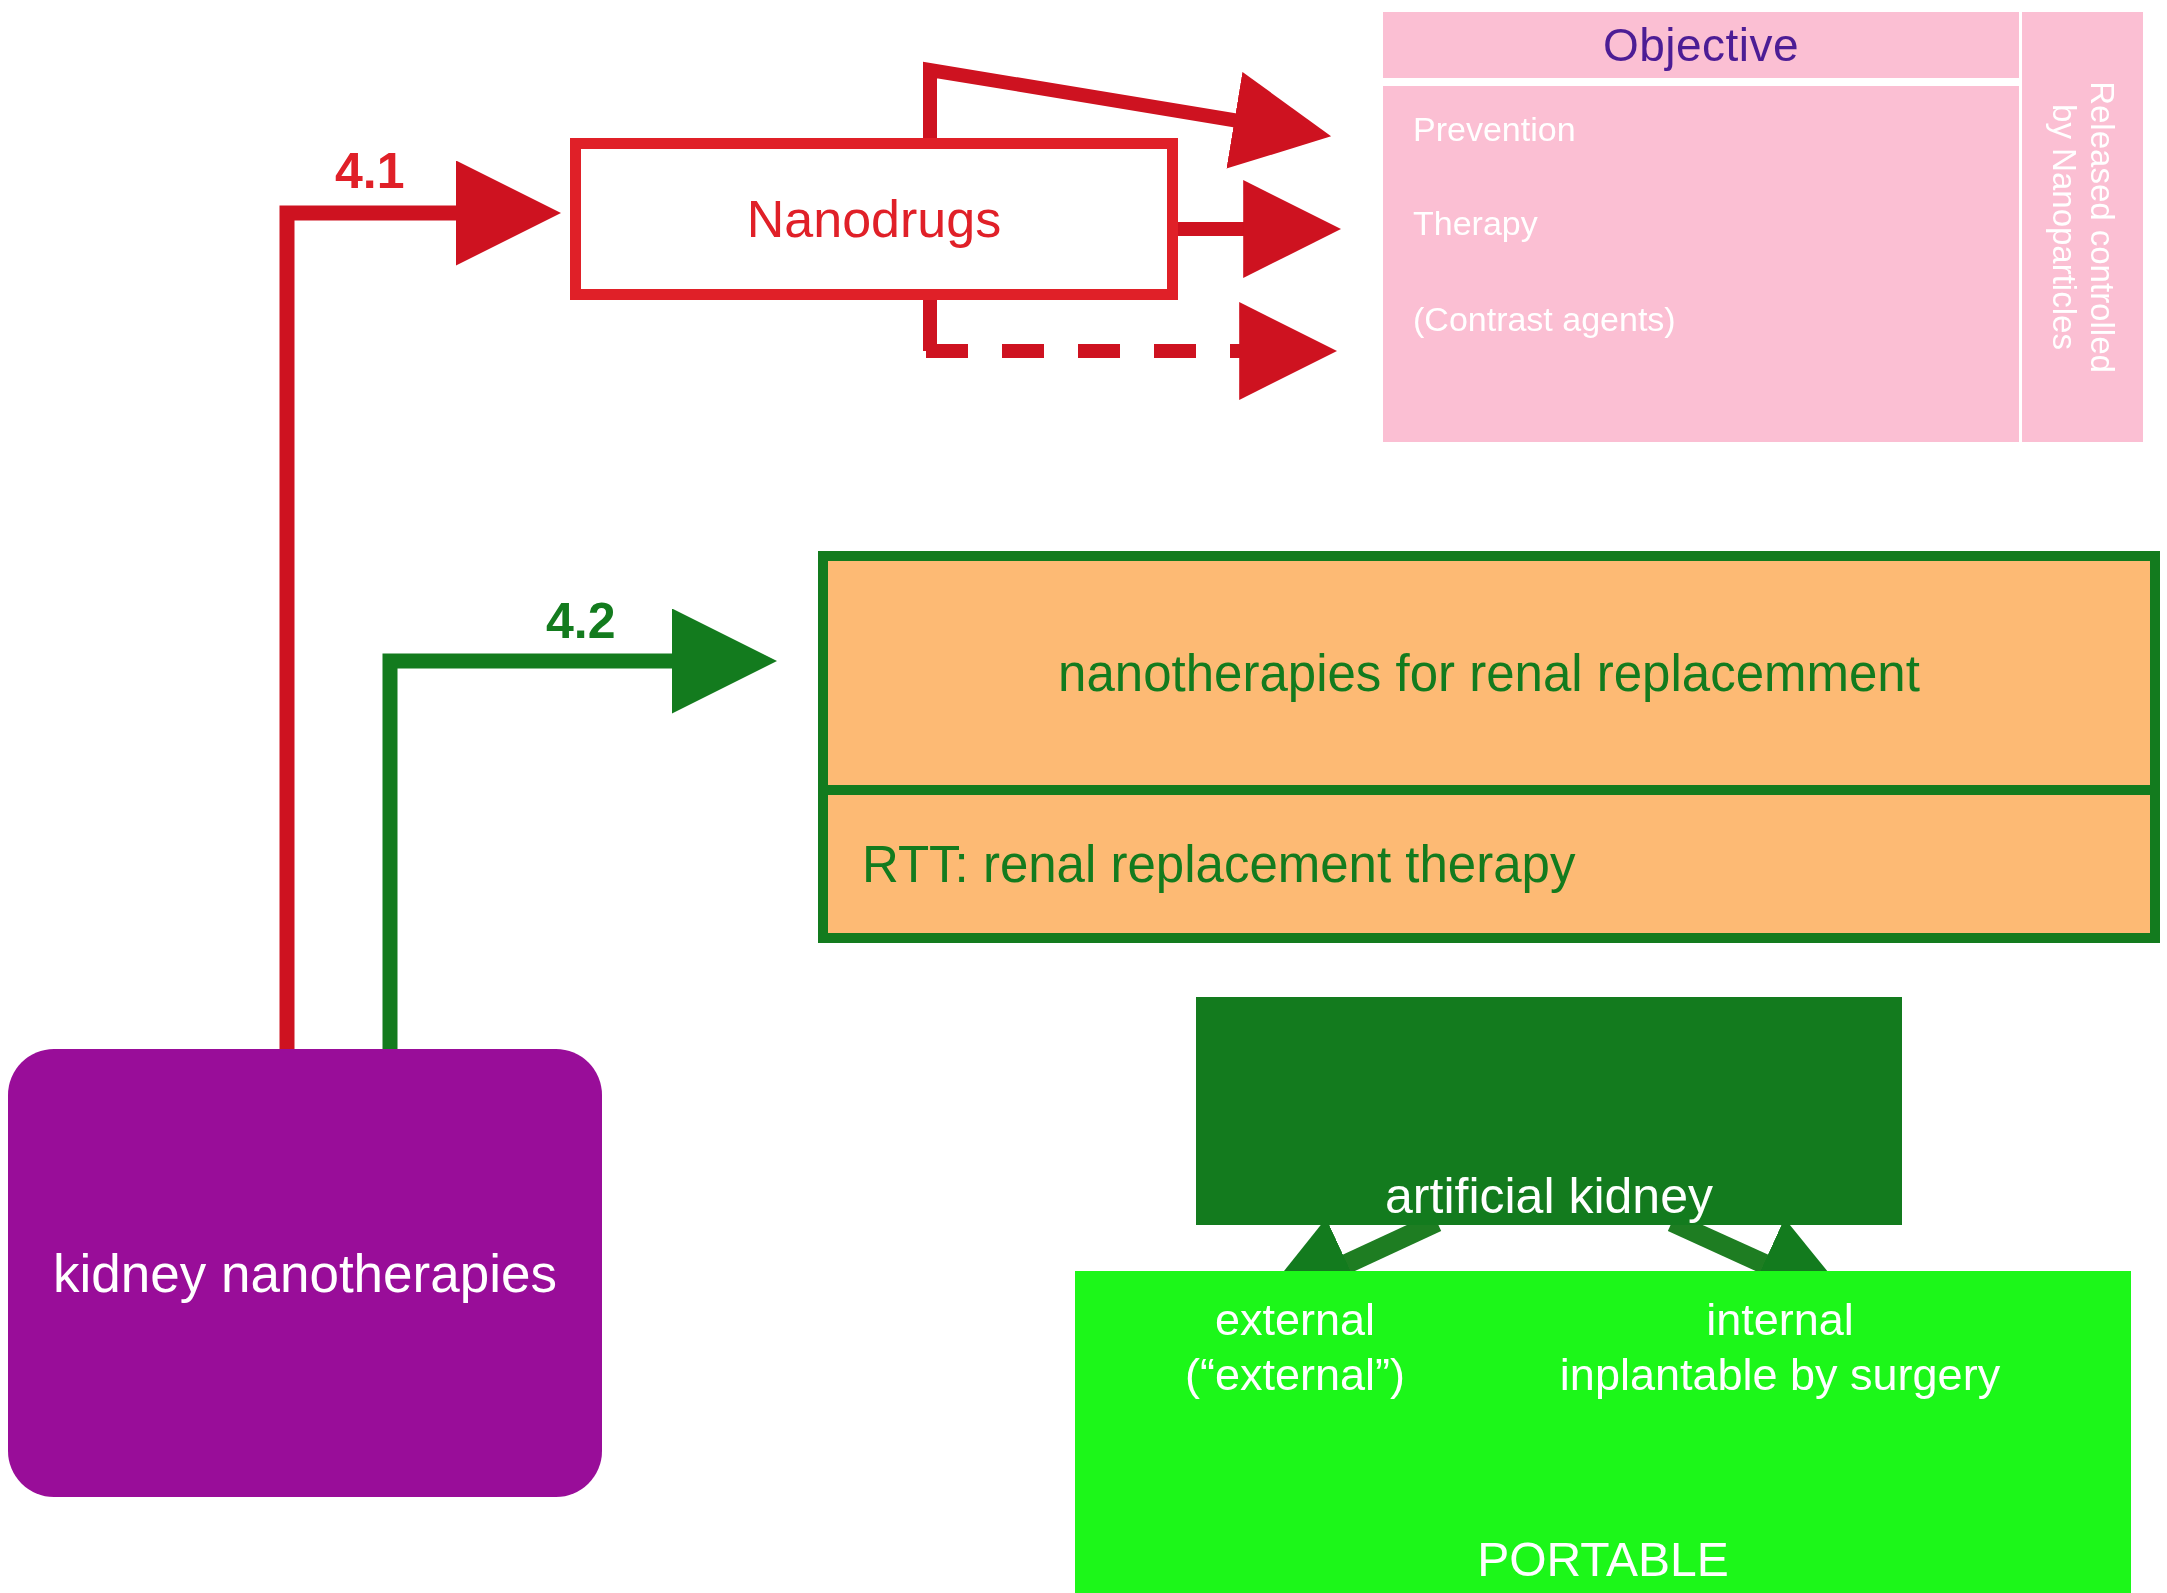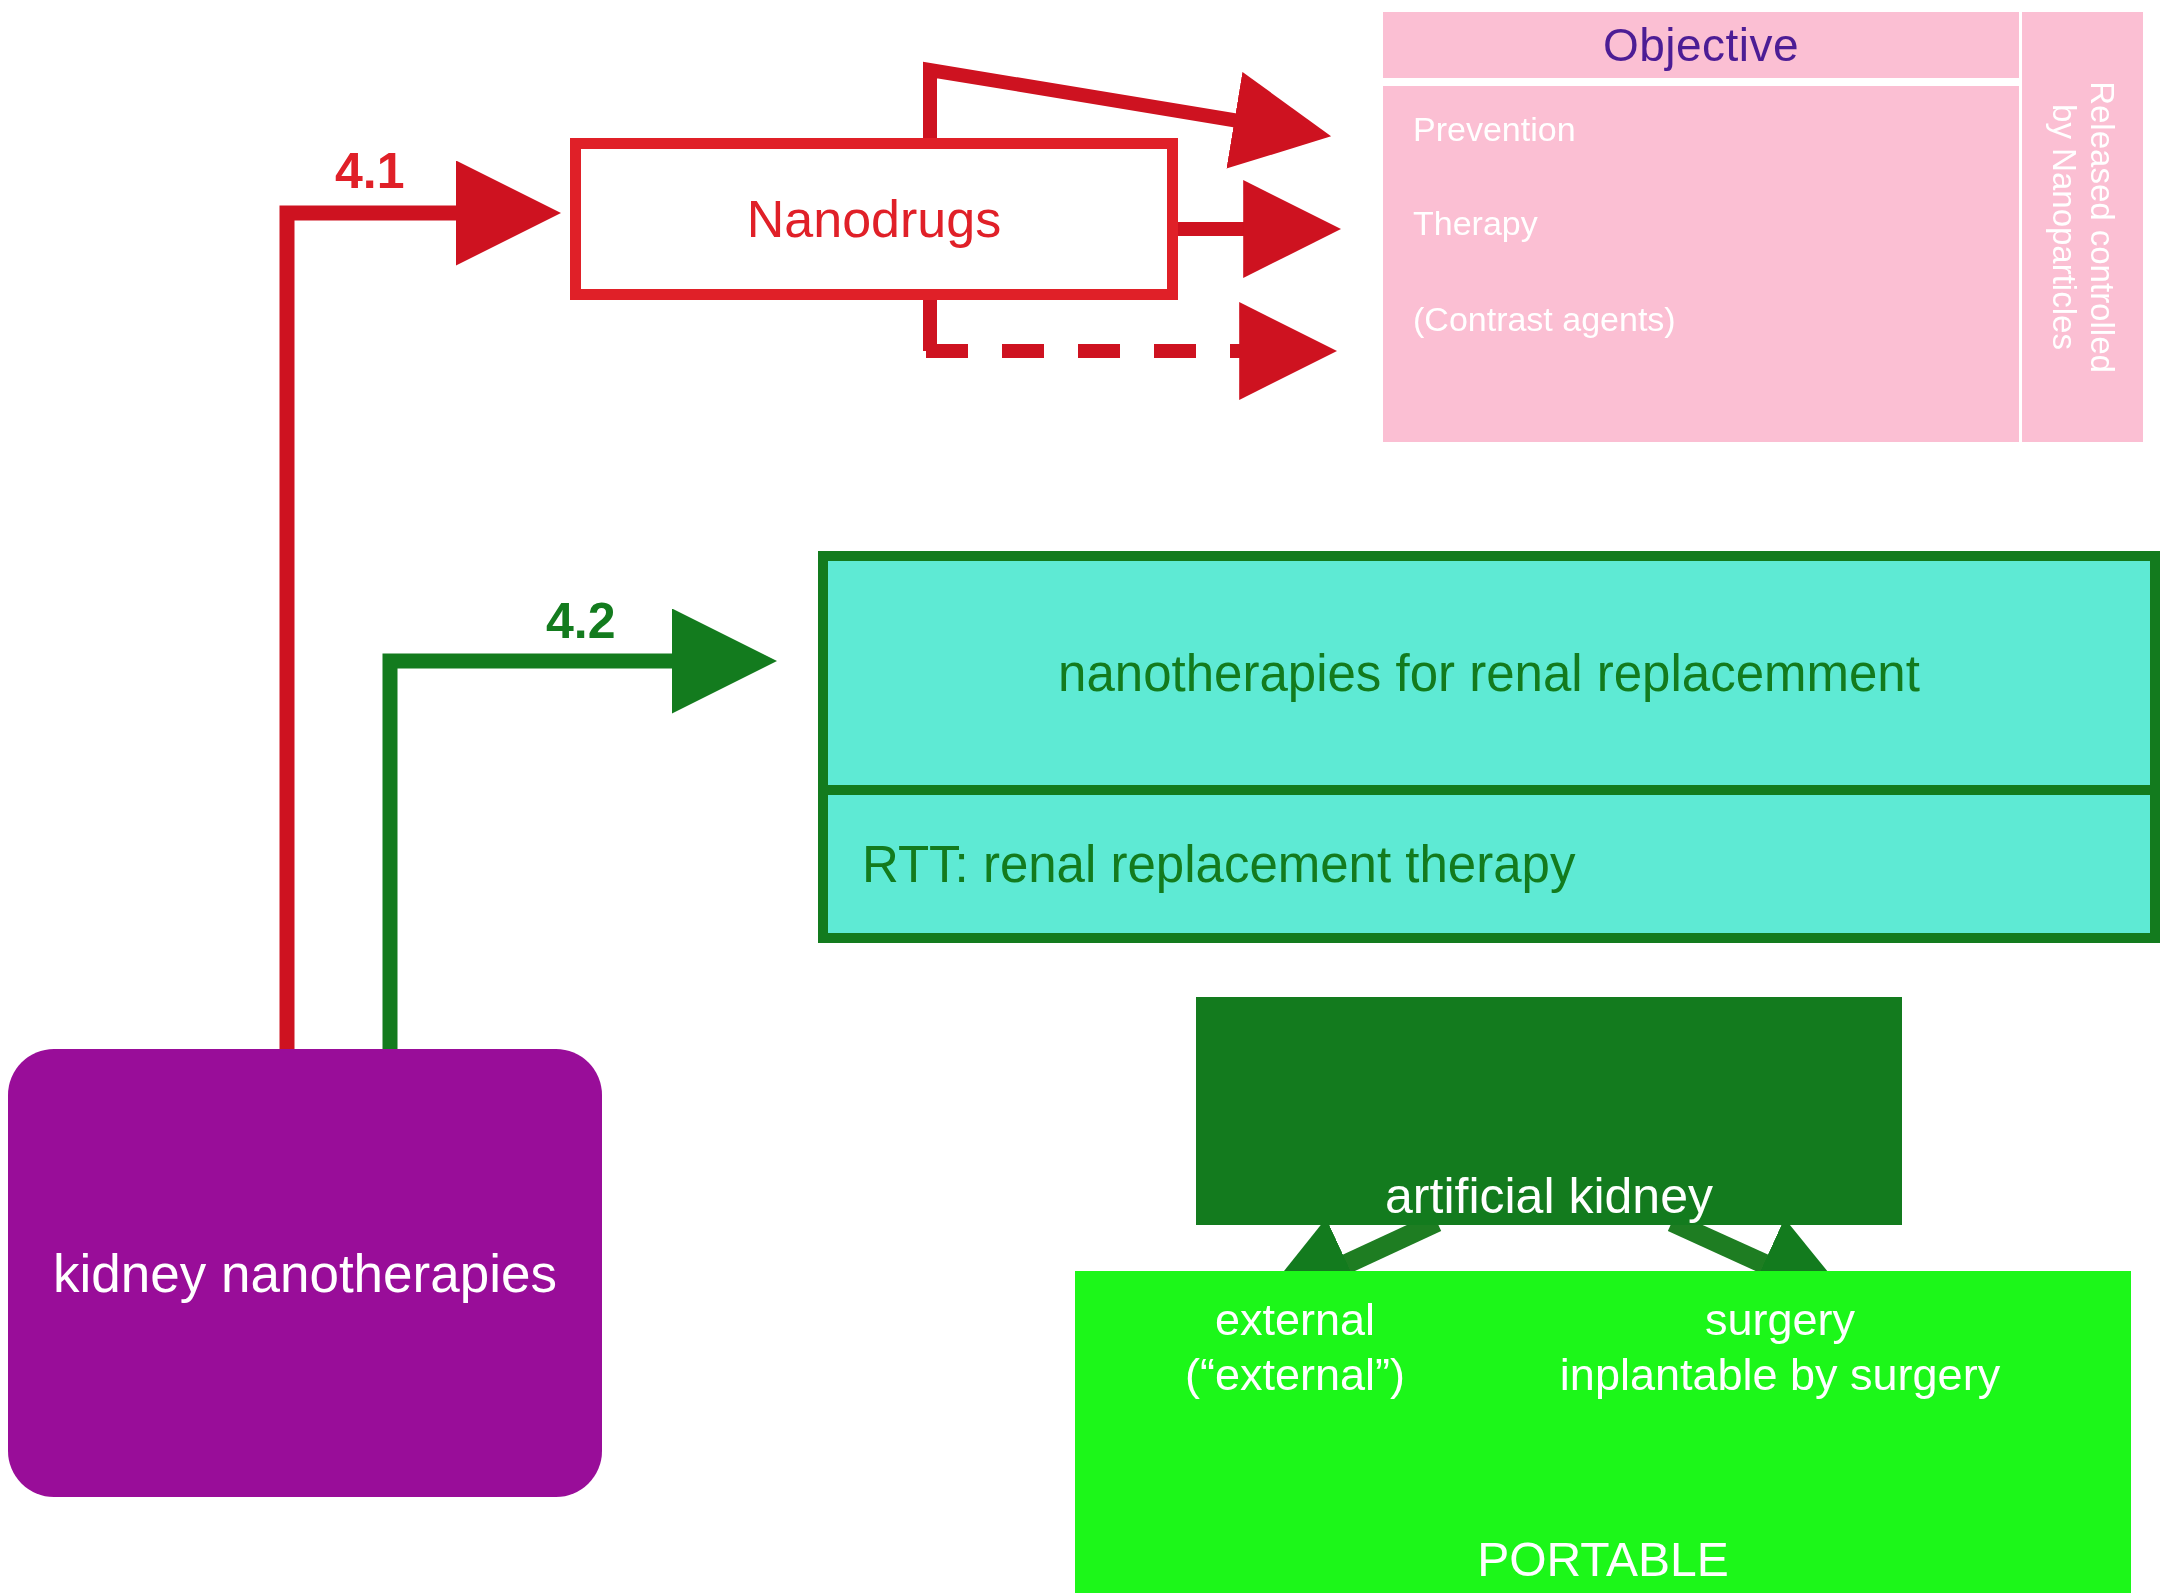--- a/index.html
+++ b/index.html
@@ -74,21 +74,21 @@
   .nanodrugs-label {
     color: #E02028;
     font-size: 52px;
     white-space: nowrap;
   }
 
   
   .rrt-box {
     left: 818px; top: 551px; width: 1342px; height: 392px;
     border: 10px solid #137B1E;
-    background: #5eead4;
+    background: #fdba74;
     box-sizing: border-box;
   }
   .rrt-top {
     position: absolute;
     left: 0; top: 0; right: 0; height: 234px;
     display: flex; align-items: center; justify-content: center;
     border-bottom: 10px solid #137B1E;
     box-sizing: border-box;
   }
   .rrt-bottom {
@@ -263,21 +263,21 @@
   <div class="abs kidney-box">
     <span class="kidney-label">artificial kidney</span>
   </div>
 
   <div class="abs bright-box">
     <div class="bright-col left">
       <div>external</div>
       <div>(“external”)</div>
     </div>
     <div class="bright-col right">
-      <div>surgery</div>
+      <div>internal</div>
       <div>inplantable by surgery</div>
     </div>
     <div class="portable-label">PORTABLE</div>
   </div>
 
   <div class="abs purple-box">
     <span class="purple-label">kidney nanotherapies</span>
   </div>
 
 </div>

